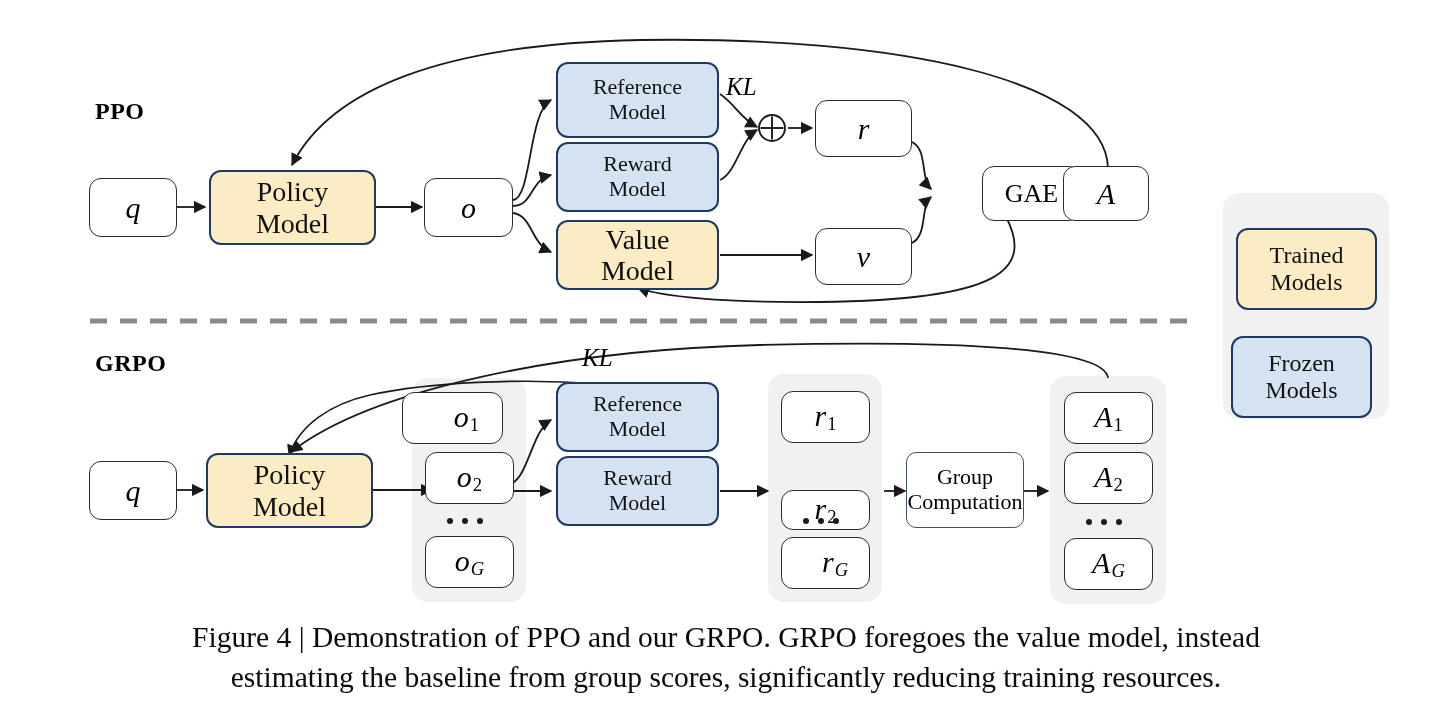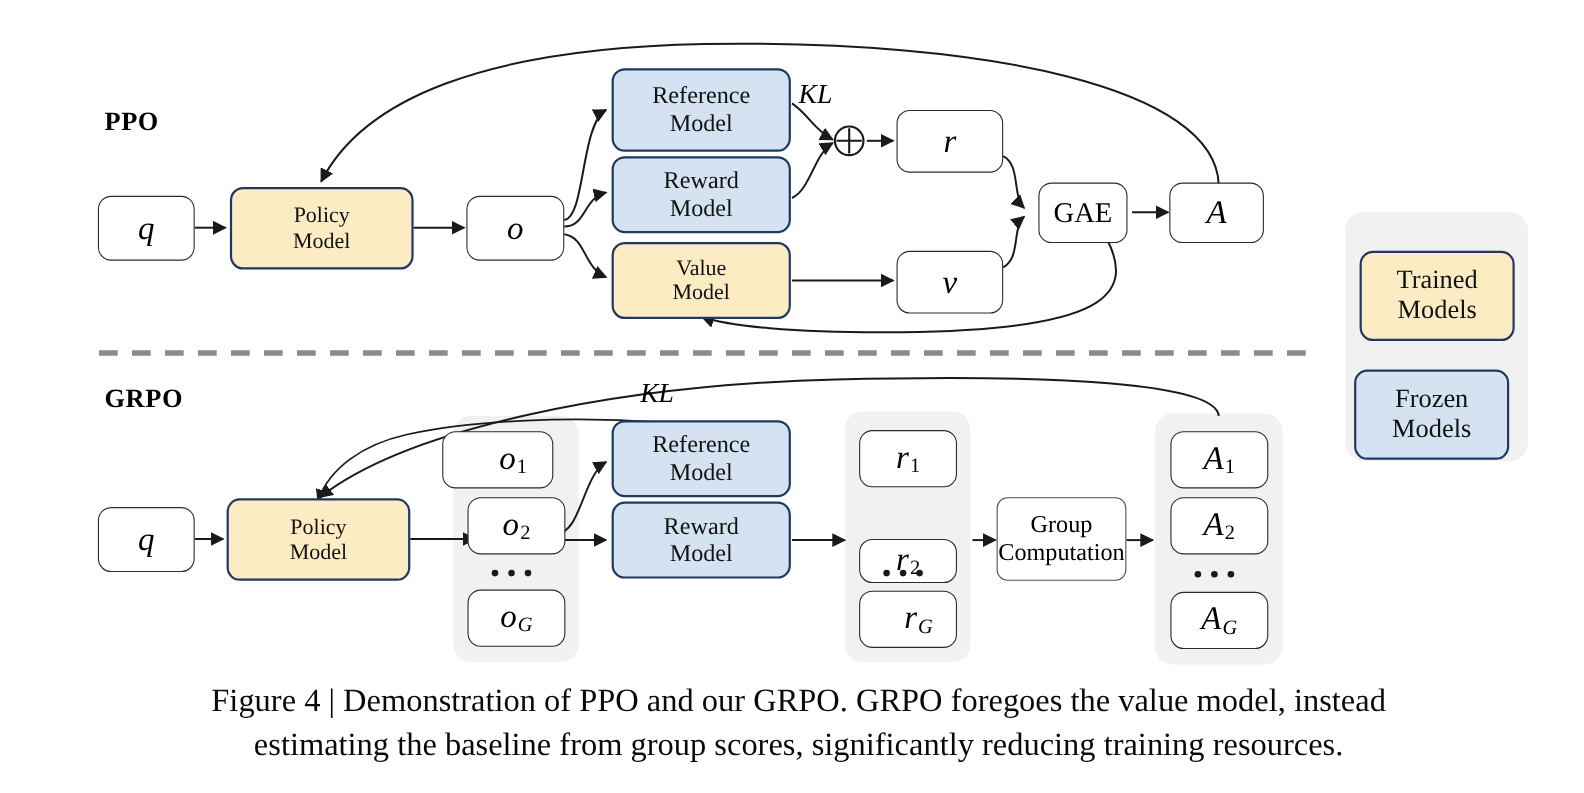--- a/index.html
+++ b/index.html
@@ -38,21 +38,21 @@
     white-space: nowrap;
   }
   .node-plain {
     background: #ffffff;
     border: 1.6px solid #2b2b2b;
     font-size: 27px;
   }
   .node-trained {
     background: #fcecc4;
     border: 2.4px solid #1f3864;
-    font-size: 20px;
+    font-size: 28px;
     color: #111111;
   }
   .node-frozen {
     background: #d4e2f2;
     border: 2.4px solid #1f3864;
     font-size: 22px;
     color: #111111;
   }
   .node-thin {
     background: #ffffff;
@@ -255,21 +255,21 @@
   </svg>
 
   <div class="node node-plain" style="left:815px; top:100px; width:97px; height:57px;">
     <span class="math ln">r</span>
   </div>
 
   <div class="node node-plain" style="left:815px; top:228px; width:97px; height:57px;">
     <span class="math ln">v</span>
   </div>
 
-  <div class="node node-plain" style="left:944px; top:166px; width:81px; height:55px; font-size:26px;">
+  <div class="node node-plain" style="left:982px; top:166px; width:99px; height:55px; font-size:26px;">
     <span class="ln">GAE</span>
   </div>
 
   <div class="node node-plain" style="left:1063px; top:166px; width:86px; height:55px;">
     <span class="math ln">A</span>
   </div>
 
   <div class="section-title" style="left:95px; top:350px;">GRPO</div>
 
   <div class="node node-plain" style="left:89px; top:461px; width:88px; height:59px;">

